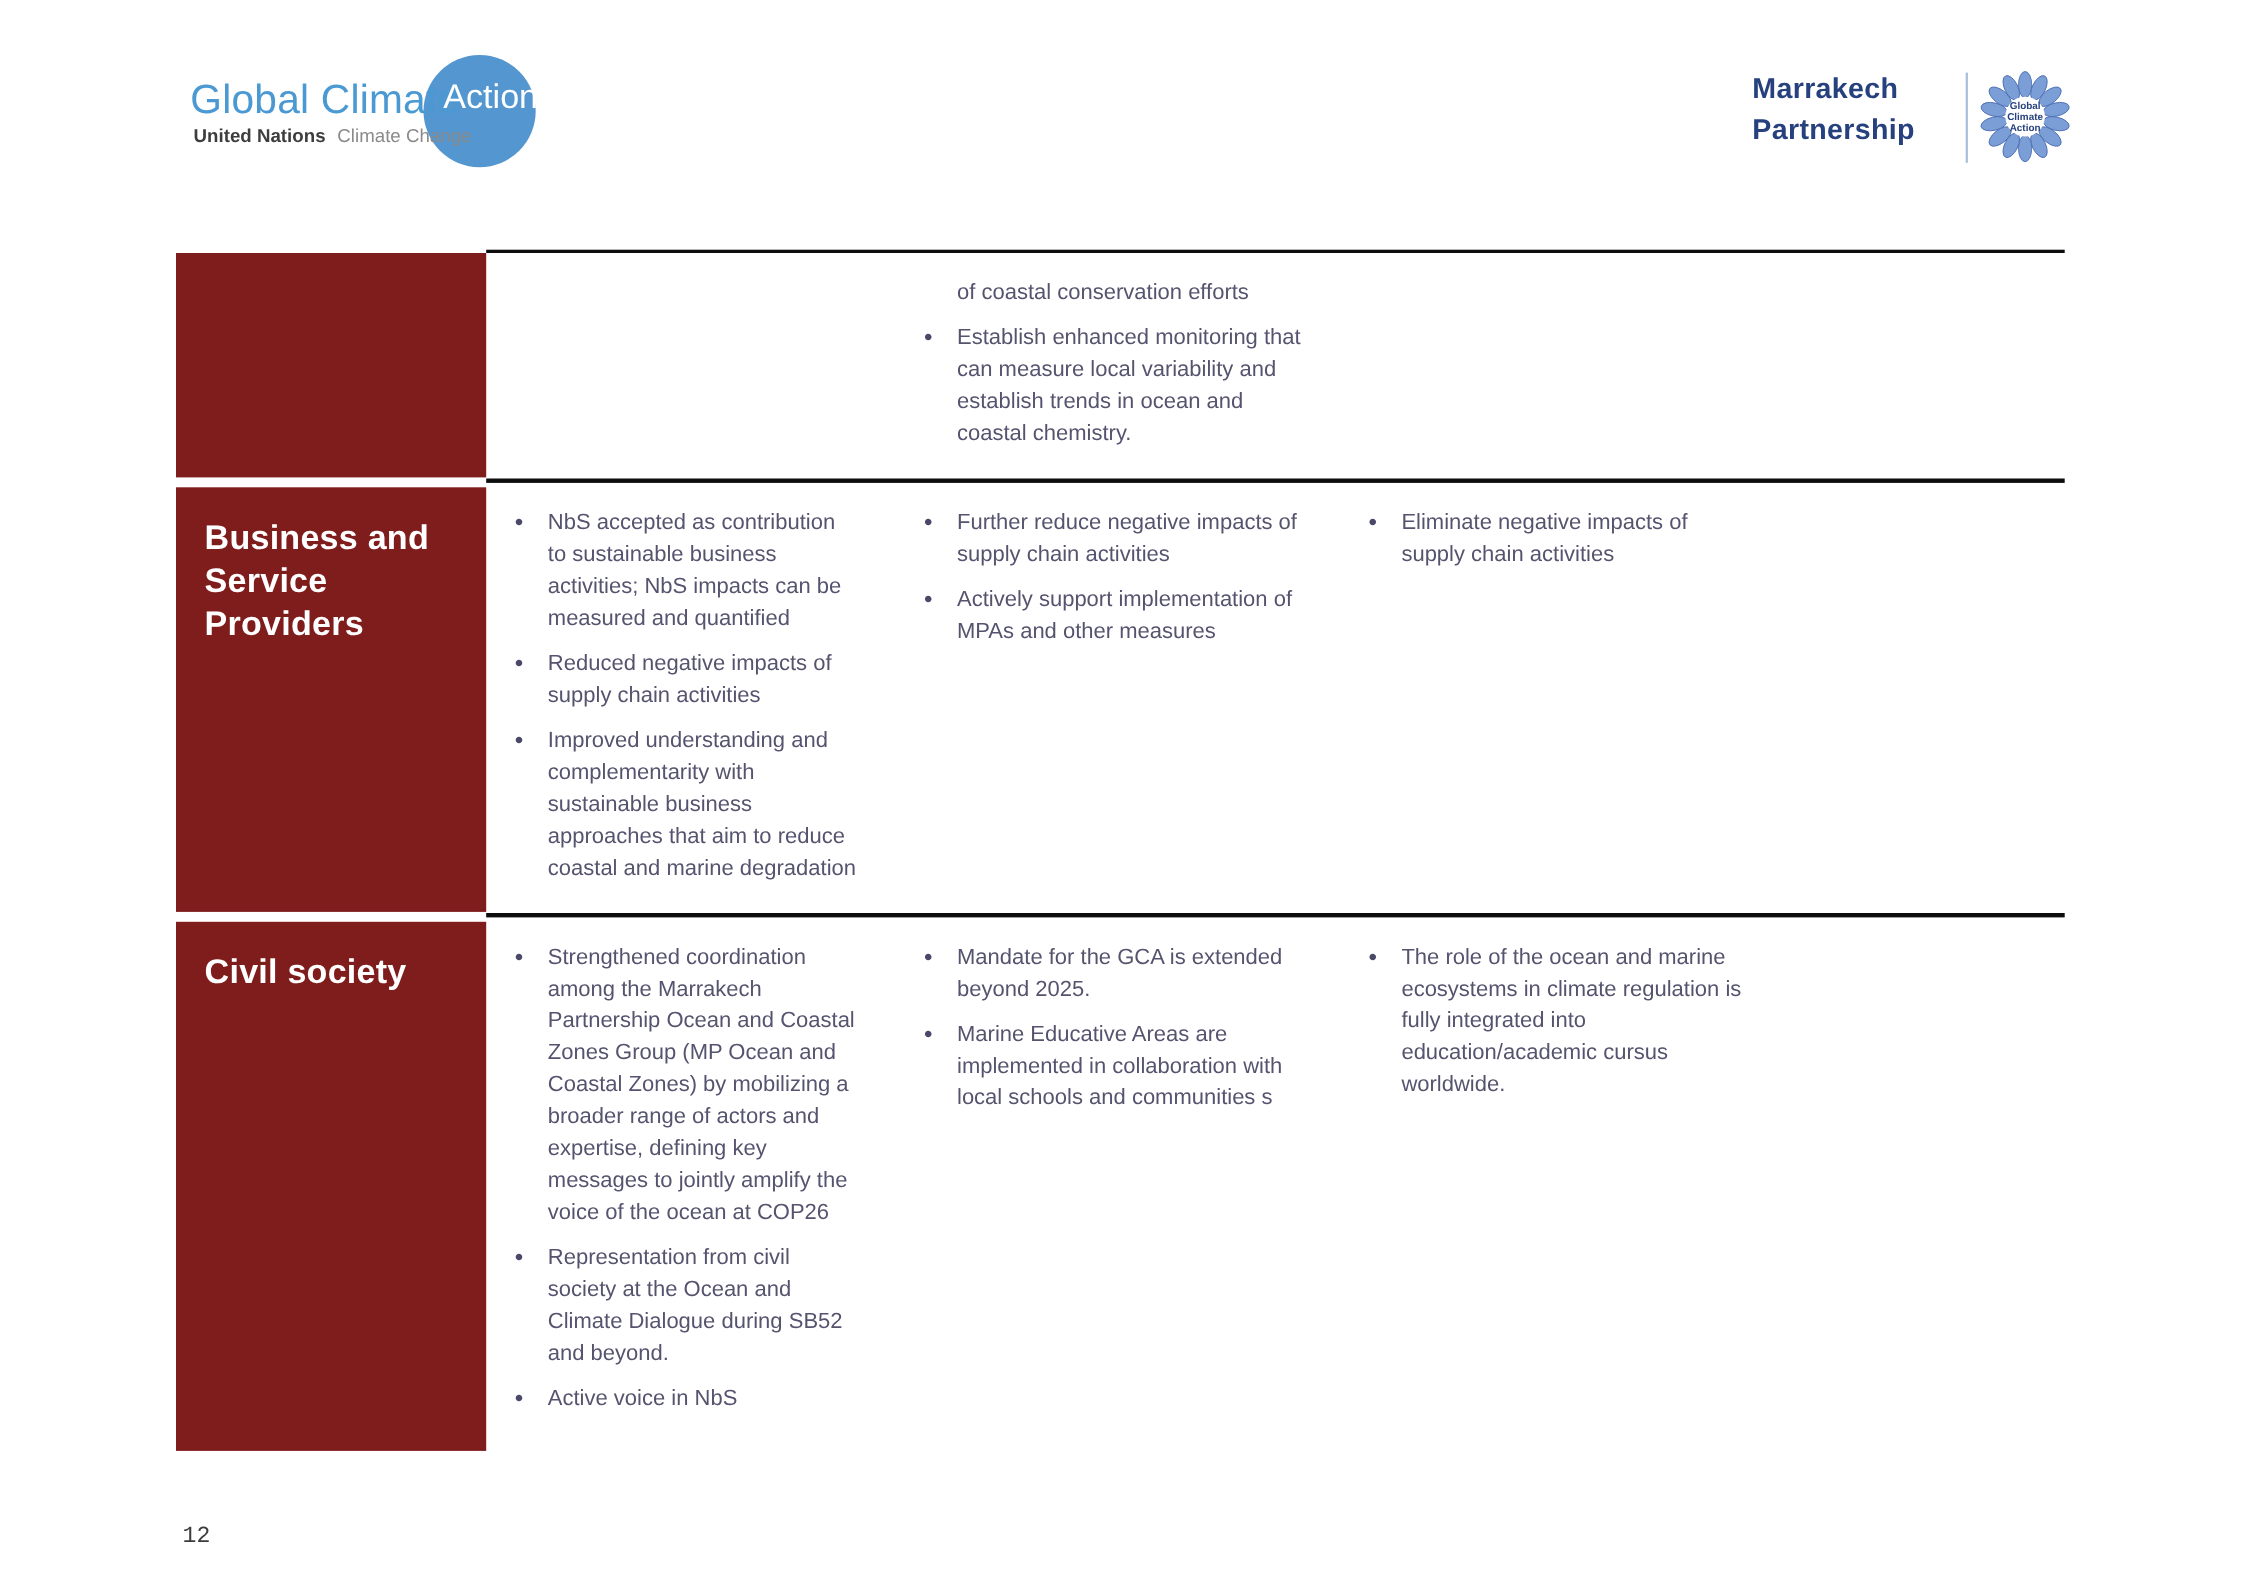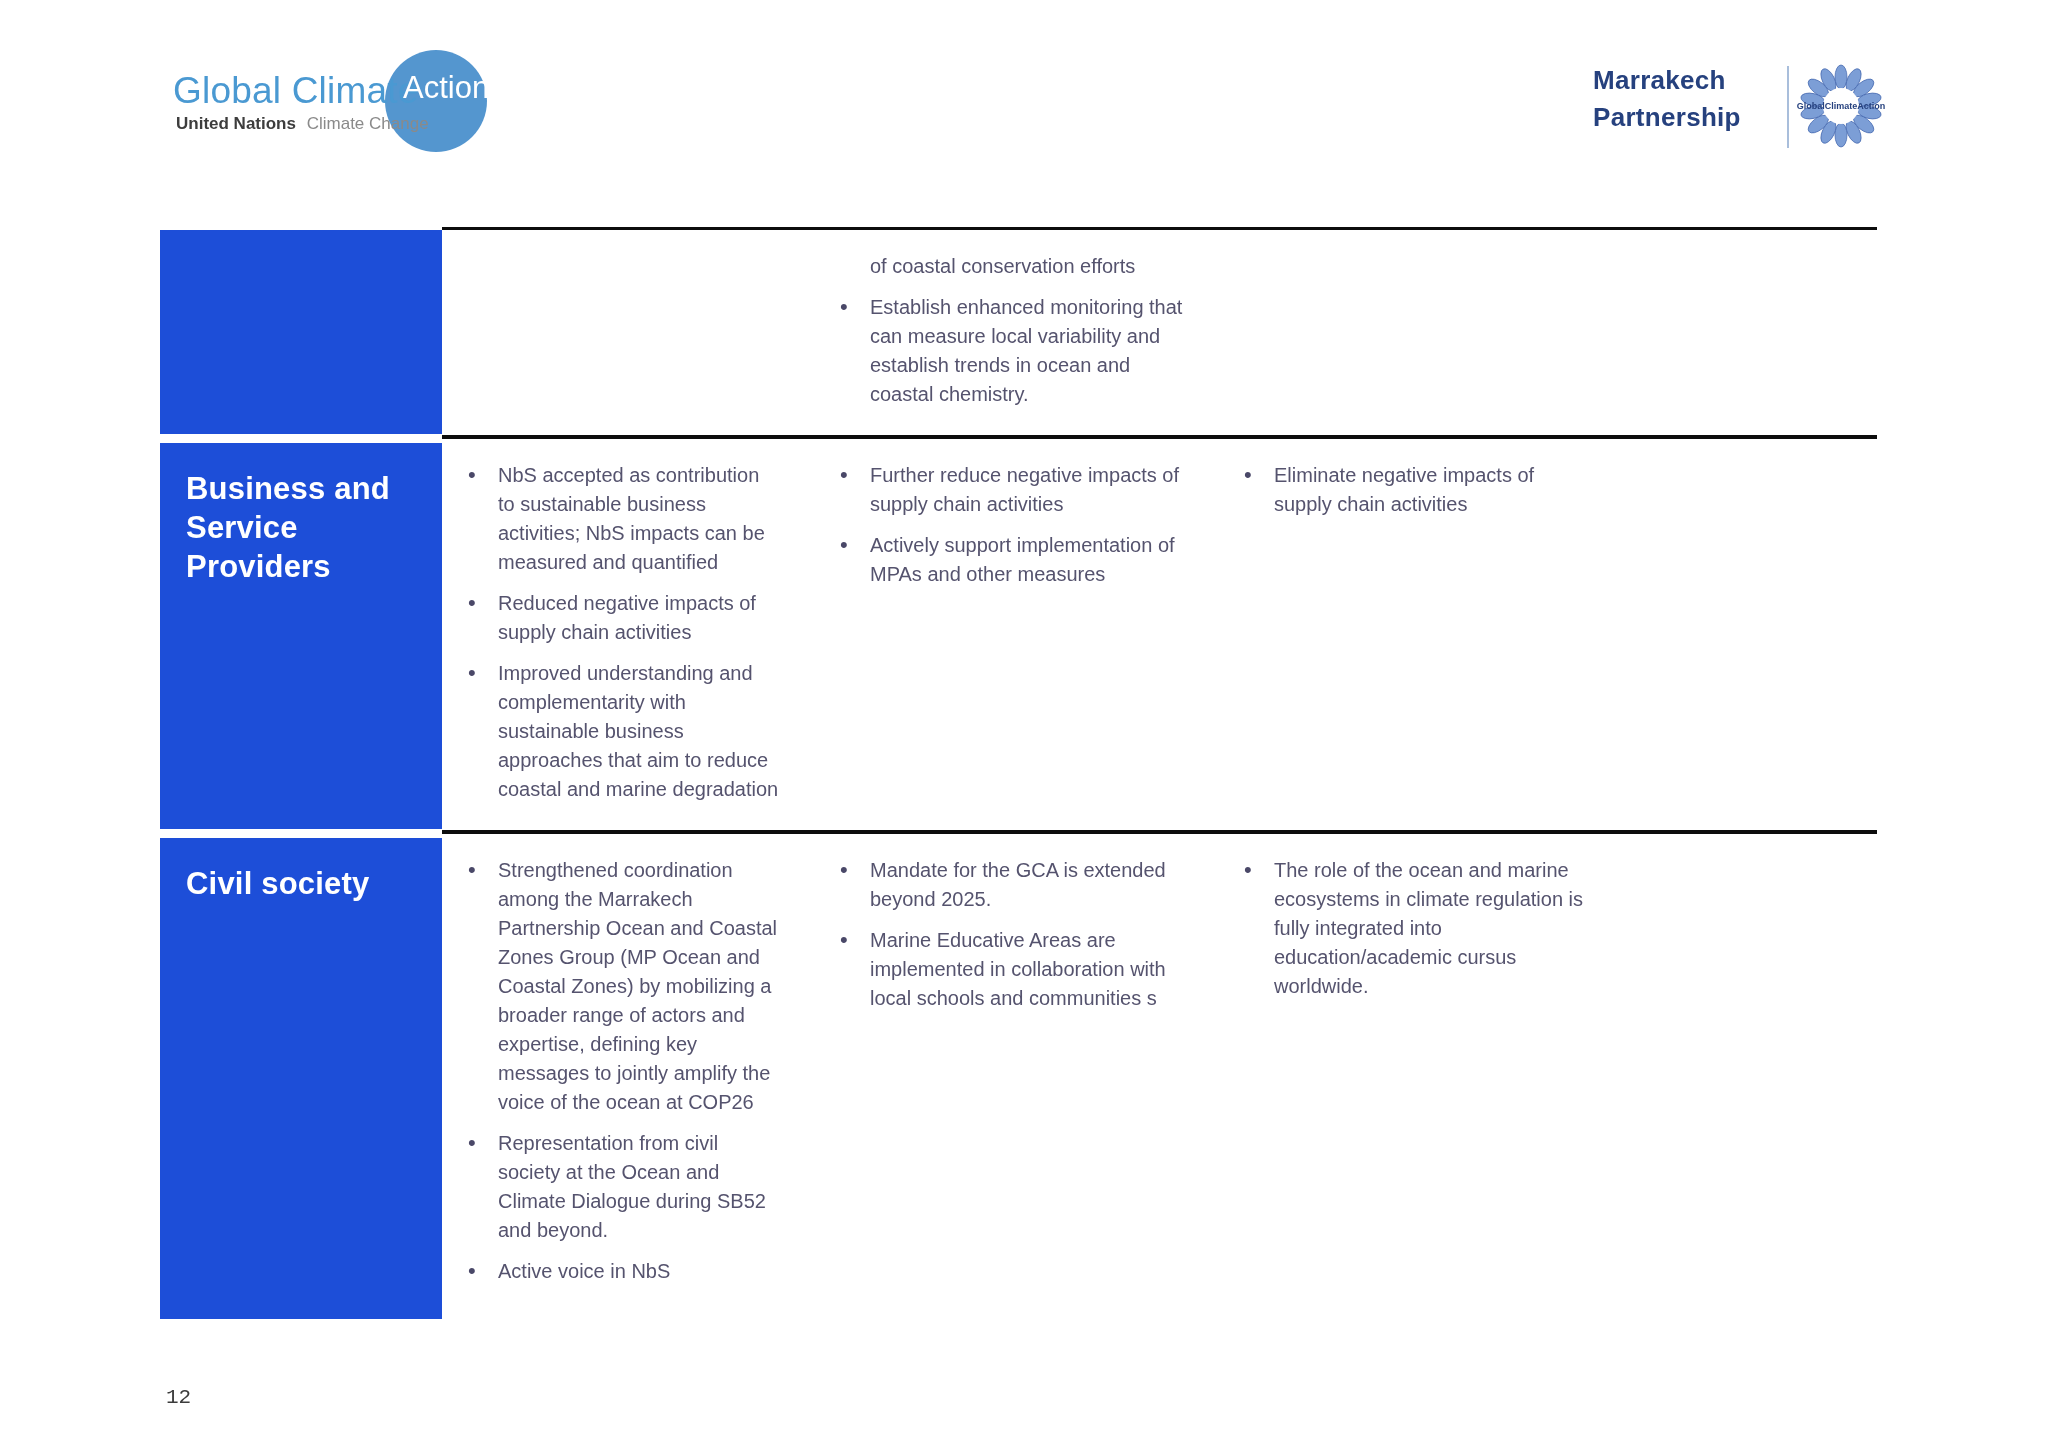--- a/index.html
+++ b/index.html
@@ -32,30 +32,30 @@
   .mp-logo{position:absolute;left:1593px;top:62px;width:300px;height:95px;}
   .mp-text{
     font-size:26px;font-weight:bold;color:#26417e;line-height:37px;letter-spacing:0.3px;
   }
   .mp-divider{
     position:absolute;left:194px;top:4px;width:2px;height:82px;background:#a9bedb;
   }
   .mp-emblem{position:absolute;left:206px;top:2px;width:84px;height:84px;}
   .mp-emblem-text{
     position:absolute;left:206px;top:2px;width:84px;height:84px;
-    display:flex;flex-direction:row;align-items:center;justify-content:center;
+    display:flex;flex-direction:column;align-items:center;justify-content:center;
     font-size:9px;font-weight:bold;color:#26417e;line-height:10px;text-align:center;
   }
 
   
   .tbl{position:absolute;left:160px;top:227px;width:1717px;}
   .row{display:flex;align-items:stretch;}
   .rowhead{width:282px;flex:none;display:flex;flex-direction:column;}
   .rowhead-fill{
-    flex:1;background:#1d4ed8;color:#ffffff;
+    flex:1;background:#7f1d1d;color:#ffffff;
     padding:26px 20px 10px 26px;
     font-size:31px;font-weight:bold;line-height:39px;letter-spacing:0.2px;
   }
   .row-a .rowhead{padding:3px 0 5px 0;}
   .row-b .rowhead{padding:4px 0 5px 0;}
   .row-c .rowhead{padding:4px 0 0 0;}
   .rowbody{flex:1;display:flex;align-items:stretch;gap:19px;}
   .row-a .rowbody{border-top:3px solid #0d0d0d;border-bottom:4px solid #0d0d0d;min-height:160px;}
   .row-b .rowbody{border-bottom:4px solid #0d0d0d;min-height:384px;}
   .row-c .rowbody{min-height:485px;}

